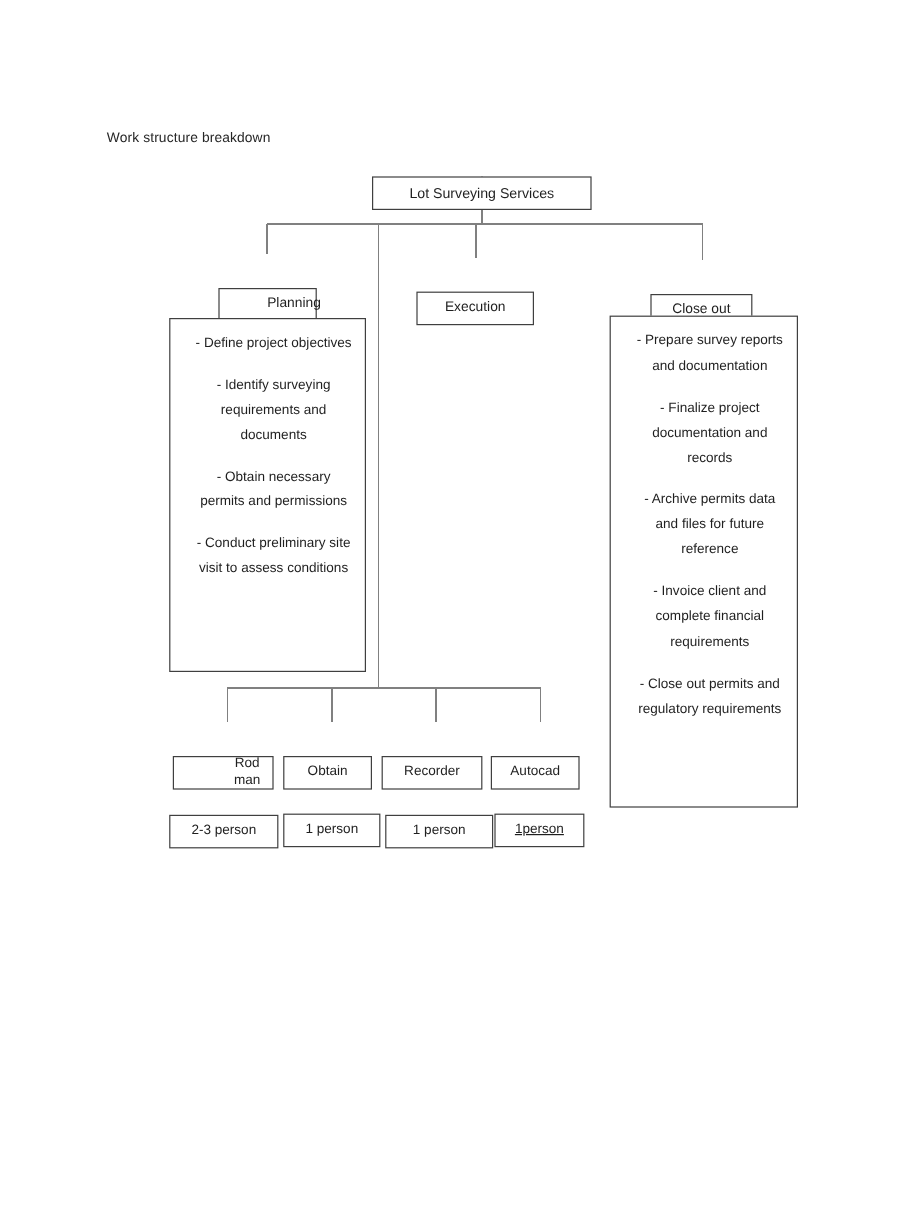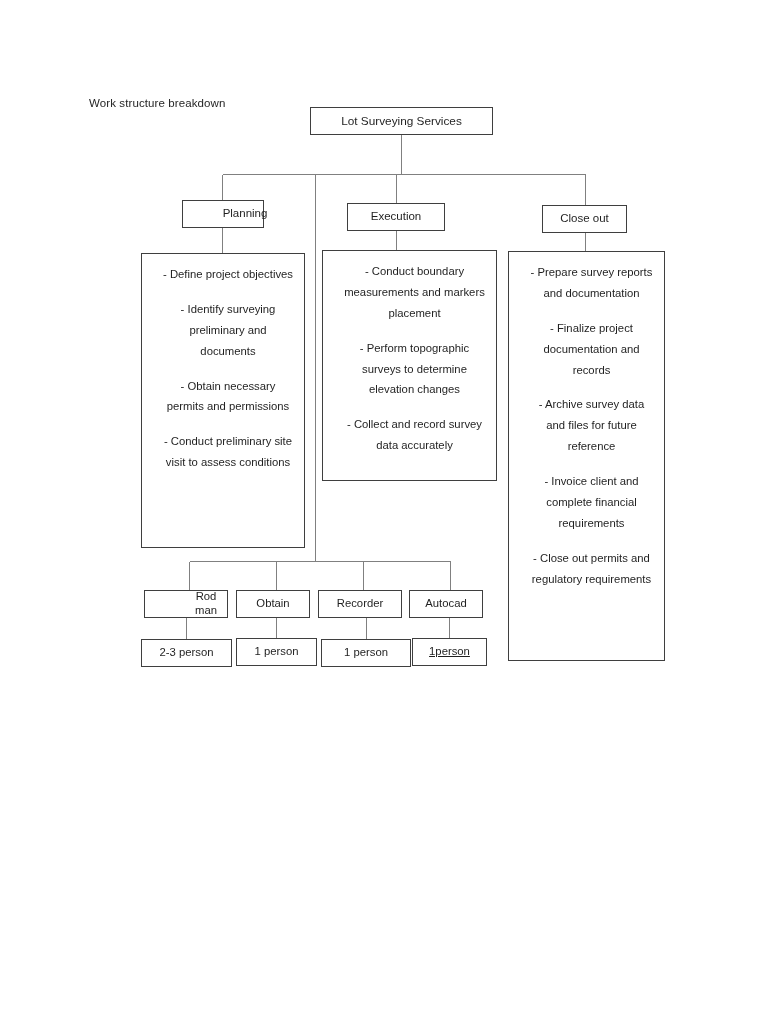--- a/index.html
+++ b/index.html
@@ -12,21 +12,21 @@
     height: 1024px;
     position: relative;
     font-family: "Liberation Sans", sans-serif;
     color: #1a1a1a;
     overflow: hidden;
   }
 
   #canvas {
     position: absolute;
     left: 0;
-    top: 4px;
+    top: 16px;
     width: 768px;
     height: 880px;
   }
 
   
   #connectors {
     position: absolute;
     left: 0;
     top: 0;
     width: 768px;
@@ -51,20 +51,21 @@
     box-sizing: border-box;
     border: 1.4px solid #3f3f3f;
     background: #ffffff;
     display: flex;
     align-items: center;
     justify-content: center;
     font-size: 11.5px;
     color: #1f1f1f;
     text-align: center;
     line-height: 1.2;
+    margin-top: 28px;
   }
 
   .node.root {
     left: 310px;
     top: 103px;
     width: 183px;
     height: 28px;
     font-size: 11.8px;
   }
 
@@ -147,35 +148,30 @@
   <div class="diagram-title">Work structure breakdown</div>
 
   <div class="node root">Lot Surveying Services</div>
 
   <div class="node phase planning">Planning</div>
   <div class="node phase execution">Execution</div>
   <div class="node phase closeout">Close out</div>
 
   <div class="panel planning">
     <div class="grp">- Define project objectives</div>
-    <div class="grp">- Identify surveying preliminary and documents</div>
+    <div class="grp">- Identify surveying requirements and documents</div>
     <div class="grp">- Obtain necessary permits and permissions</div>
     <div class="grp">- Conduct preliminary site visit to assess conditions</div>
   </div>
 
-  <div class="panel execution">
-    <div class="grp">- Conduct boundary measurements and markers placement</div>
-    <div class="grp">- Perform topographic surveys to determine elevation changes</div>
-    <div class="grp">- Collect and record survey data accurately</div>
-  </div>
 
   <div class="panel closeout">
     <div class="grp">- Prepare survey reports and documentation</div>
     <div class="grp">- Finalize project documentation and records</div>
-    <div class="grp">- Archive survey data and files for future reference</div>
+    <div class="grp">- Archive permits data and files for future reference</div>
     <div class="grp">- Invoice client and complete financial requirements</div>
     <div class="grp">- Close out permits and regulatory requirements</div>
   </div>
 
   <div class="node role r0">Rod man</div>
   <div class="node role r1">Obtain</div>
   <div class="node role r2">Recorder</div>
   <div class="node role r3">Autocad</div>
 
   <div class="node count c0">2-3 person</div>

